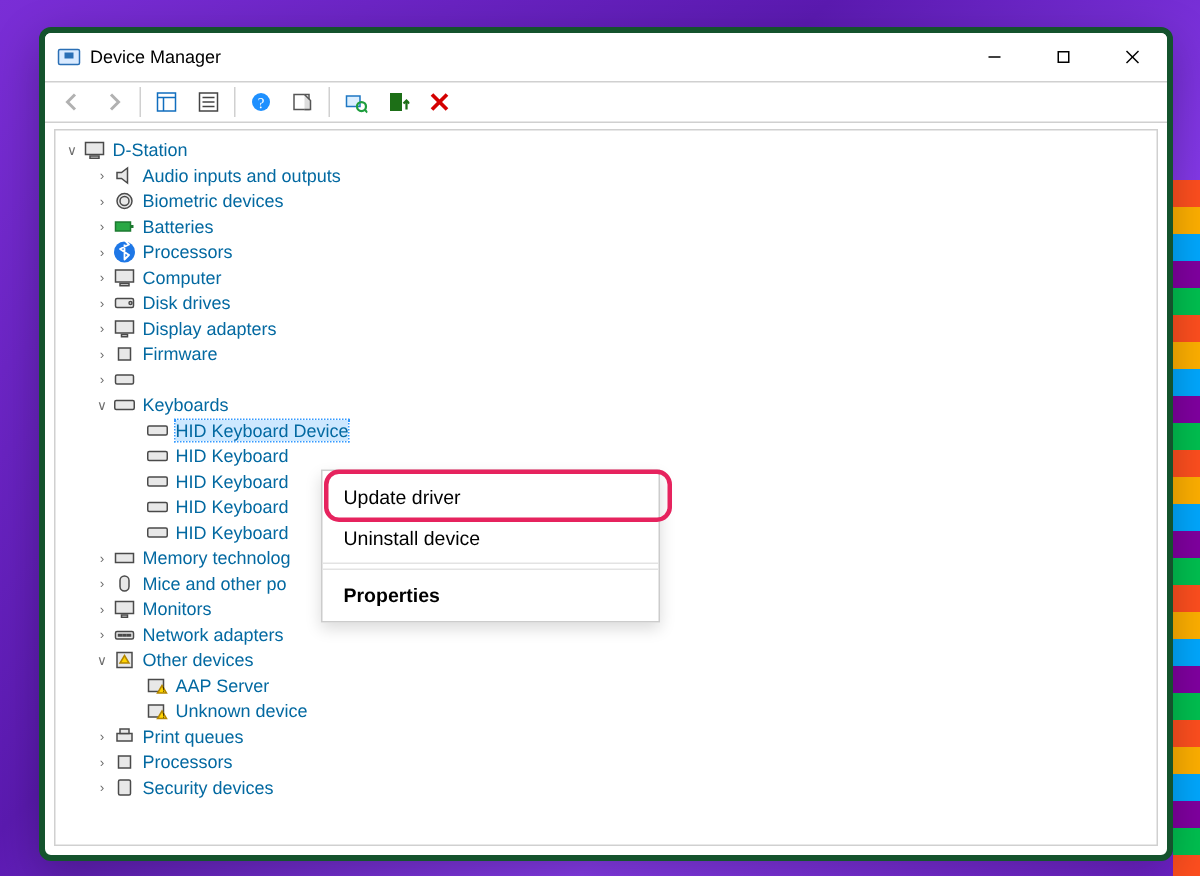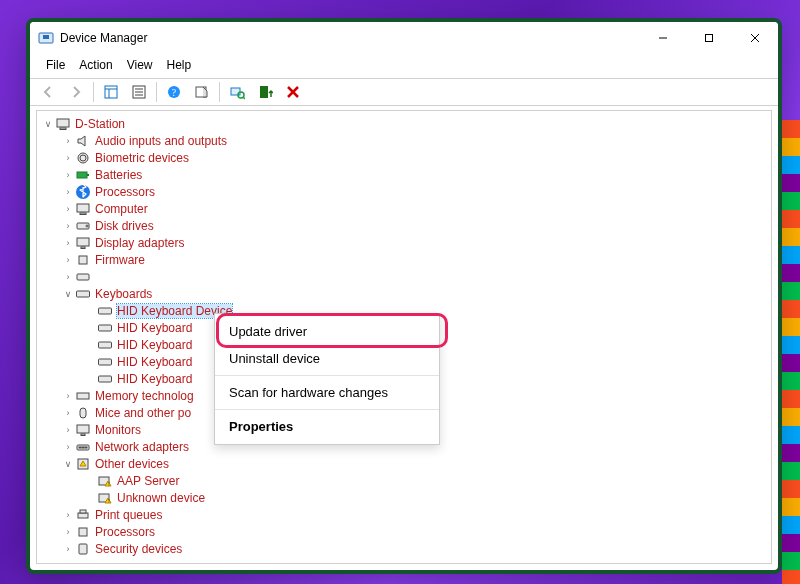--- a/index.html
+++ b/index.html
@@ -110,21 +110,21 @@
     flex: 1;
     margin: 4px 6px 6px 6px;
     border: 1px solid #d0d0d0;
     position: relative;
     overflow: hidden;
     background: #ffffff;
   }
   .tree {
     padding: 4px 0 4px 2px;
     font-size: 12px;
-    color: #b91c1c;
+    color: #0369a1;
     overflow-y: auto;
     height: 100%;
     box-sizing: border-box;
     position: relative;
   }
   
   .tree::-webkit-scrollbar { width: 14px; }
   .tree::-webkit-scrollbar-thumb { background:#c2c2c2; border-radius:2px; border:3px solid #fff; }
   .tree::-webkit-scrollbar-track { background:#fff; }
 
@@ -226,26 +226,20 @@
         </svg>
       </div>
     <div class="win-btn close">
         <svg viewBox="0 0 10 10">
           <line x1="1" y1="1" x2="9" y2="9" stroke="#000"></line>
           <line x1="9" y1="1" x2="1" y2="9" stroke="#000"></line>
         </svg>
       </div>
   </div>
 
-  <div class="menubar">
-    <span>File</span>
-    <span>Action</span>
-    <span>View</span>
-    <span>Help</span>
-  </div>
 
   <div class="toolbar">
     <div class="tb-btn disabled">
         <svg viewBox="0 0 16 16">
           <path d="M10 3 L5 8 L10 13" fill="none" stroke="#555" stroke-width="2"></path>
         </svg>
       </div>
     <div class="tb-btn disabled">
         <svg viewBox="0 0 16 16">
           <path d="M6 3 L11 8 L6 13" fill="none" stroke="#555" stroke-width="2"></path>
@@ -568,20 +562,19 @@
           <span class="label">Security devices</span>
         </div>
 
     </div>
   </div>
 
   <div class="ctx-menu">
     <div class="ctx-item">Update driver</div>
     <div class="ctx-item">Uninstall device</div>
     <div class="ctx-sep"></div>
-    <div class="ctx-item">Scan for hardware changes</div>
     <div class="ctx-sep"></div>
     <div class="ctx-item bold">Properties</div>
   </div>
 
   <div class="hl-box"></div>
 
 </div>
 
 </body></html>

